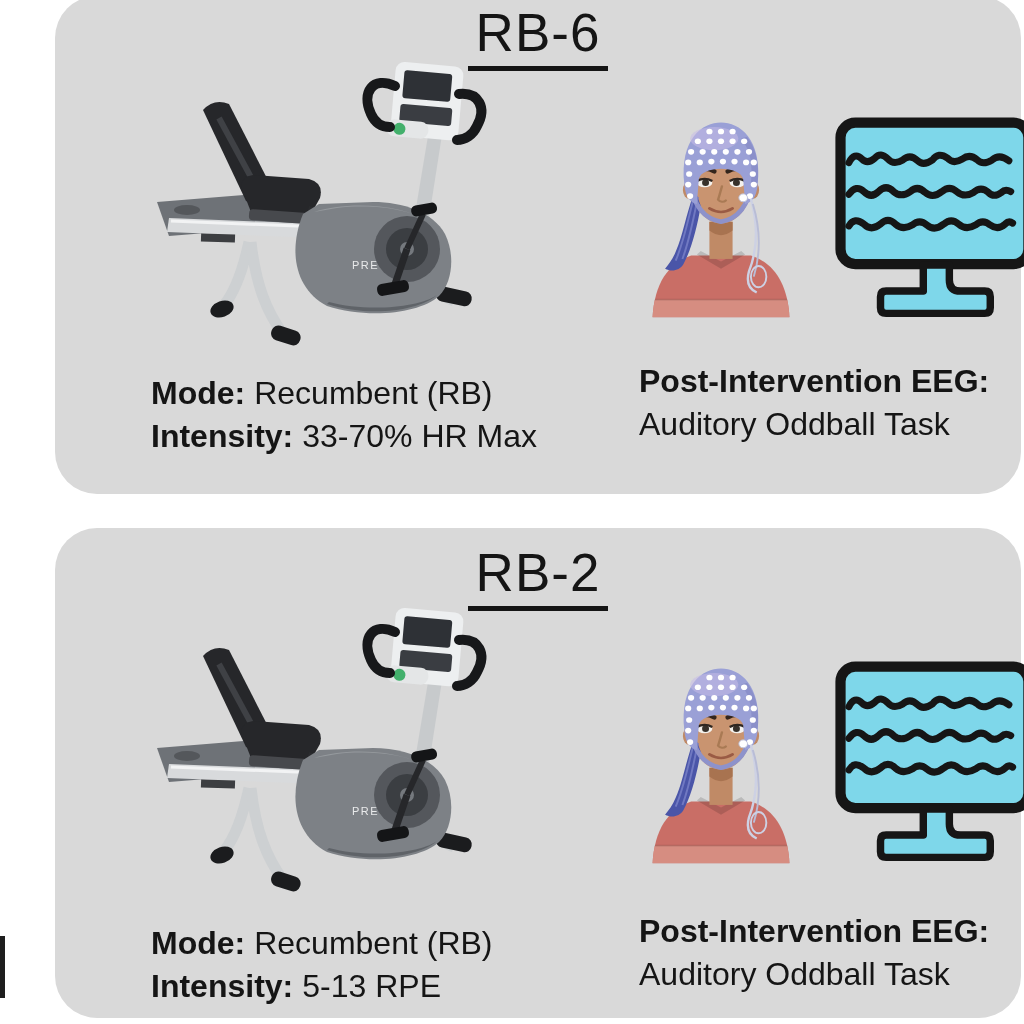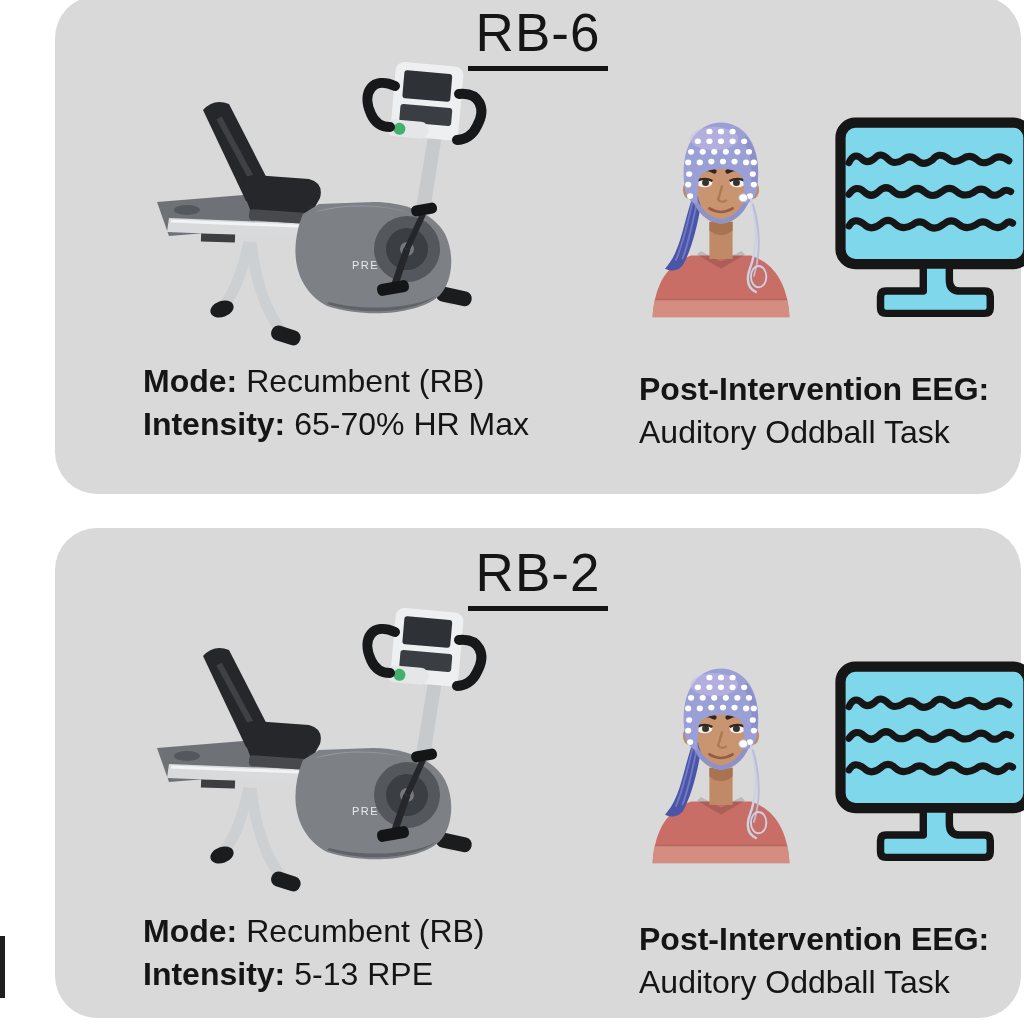--- a/index.html
+++ b/index.html
@@ -32,22 +32,22 @@
   }
   .art{position:absolute;}
   .bike{left:84px;top:50px;width:372px;height:300px;}
   .person{left:584px;top:116px;width:164px;height:208px;}
   .monitor{left:779px;top:120px;width:200px;height:205px;}
   .panel-2 .bike{top:64px;}
   .panel-2 .person{top:130px;}
   .panel-2 .monitor{top:132px;}
   .caption{position:absolute;top:364px;font-size:32px;line-height:43px;white-space:nowrap;}
   .panel-2 .caption{top:382px;}
-  .caption-left{left:88px;}
-  .caption-right{left:584px;margin-top:8px;}
+  .caption-left{left:96px;margin-top:12px;}
+  .caption-right{left:584px;}
   .b{font-weight:700;margin-right:9px;}
   .edge-artifact{position:absolute;left:0;top:936px;width:5px;height:62px;background:#1e1e1e;}
   .defs-holder{position:absolute;width:0;height:0;overflow:hidden;}
 </style>
 </head>
 <body>
 
 <svg class="defs-holder" aria-hidden="true">
   <defs>
     <clipPath id="torso-clip">
@@ -202,21 +202,21 @@
         <use href="#sym-bike"></use>
       </svg>
     <svg class="art person" viewBox="0 0 170 235" preserveAspectRatio="none">
         <use href="#sym-person"></use>
       </svg>
     <svg class="art monitor" viewBox="0 0 215 220">
         <use href="#sym-monitor"></use>
       </svg>
     <div class="caption caption-left">
       <div><span class="b">Mode:</span><span>Recumbent (RB)</span></div>
-      <div><span class="b">Intensity:</span><span>65-70% HR Max</span></div>
+      <div><span class="b">Intensity:</span><span>33-70% HR Max</span></div>
     </div>
     <div class="caption caption-right">
       <div class="b">Post-Intervention EEG:</div>
       <div>Auditory Oddball Task</div>
     </div>
   </section>
 
   <section class="panel panel-2">
     <h2 class="panel-title"><span>RB-2</span></h2>
     <svg class="art bike" viewBox="0 0 372 300">

